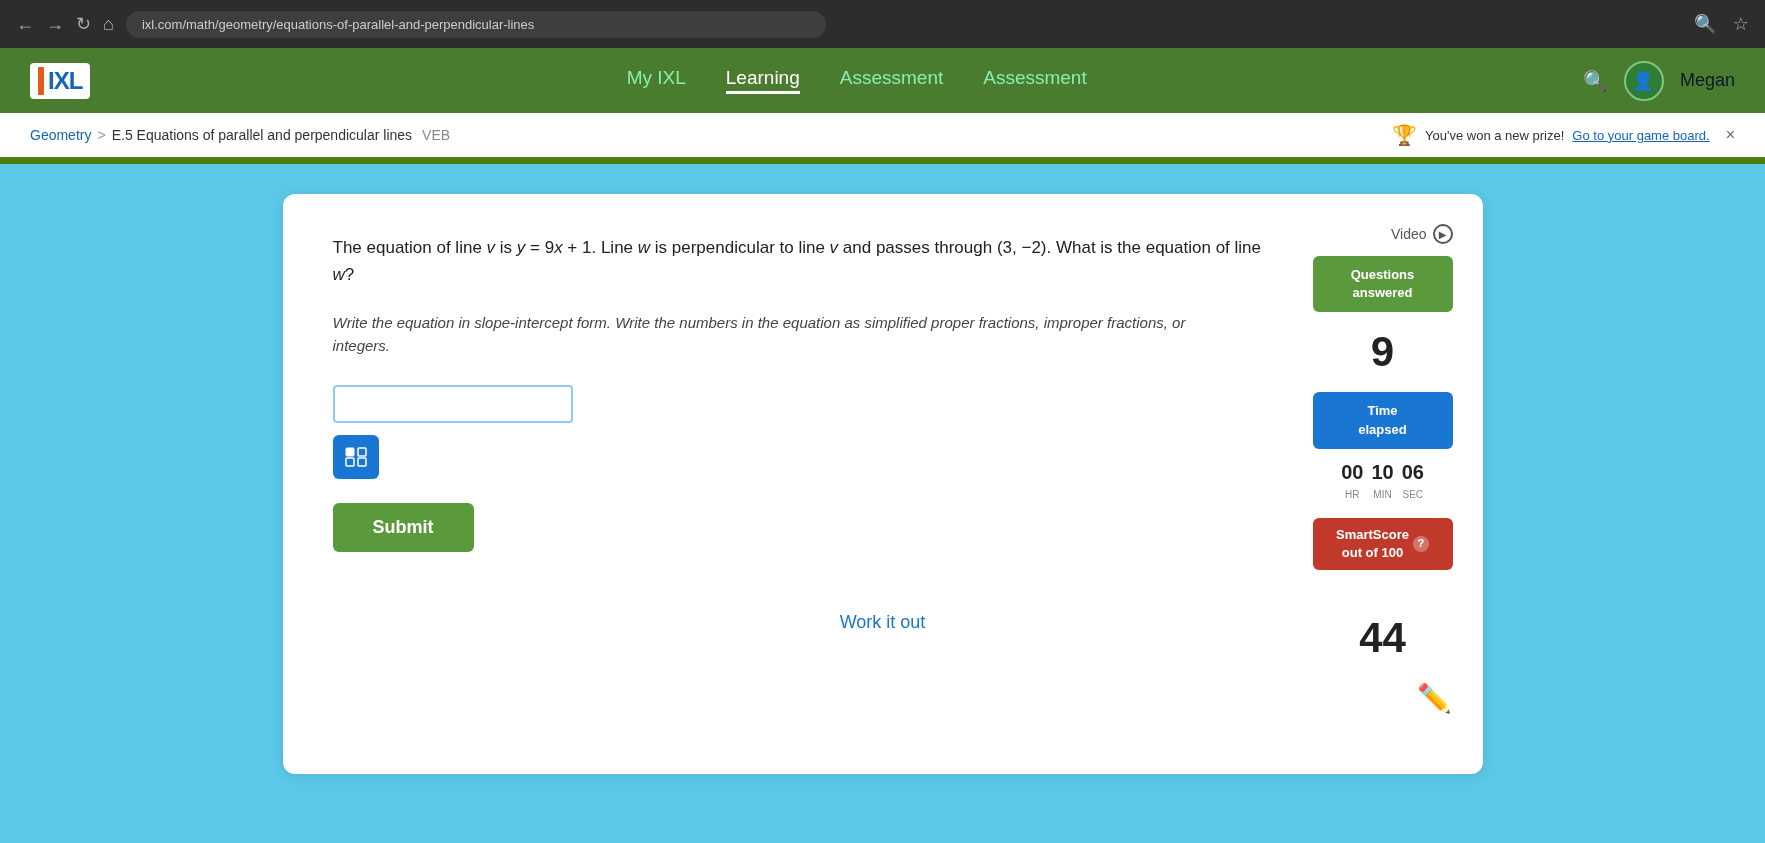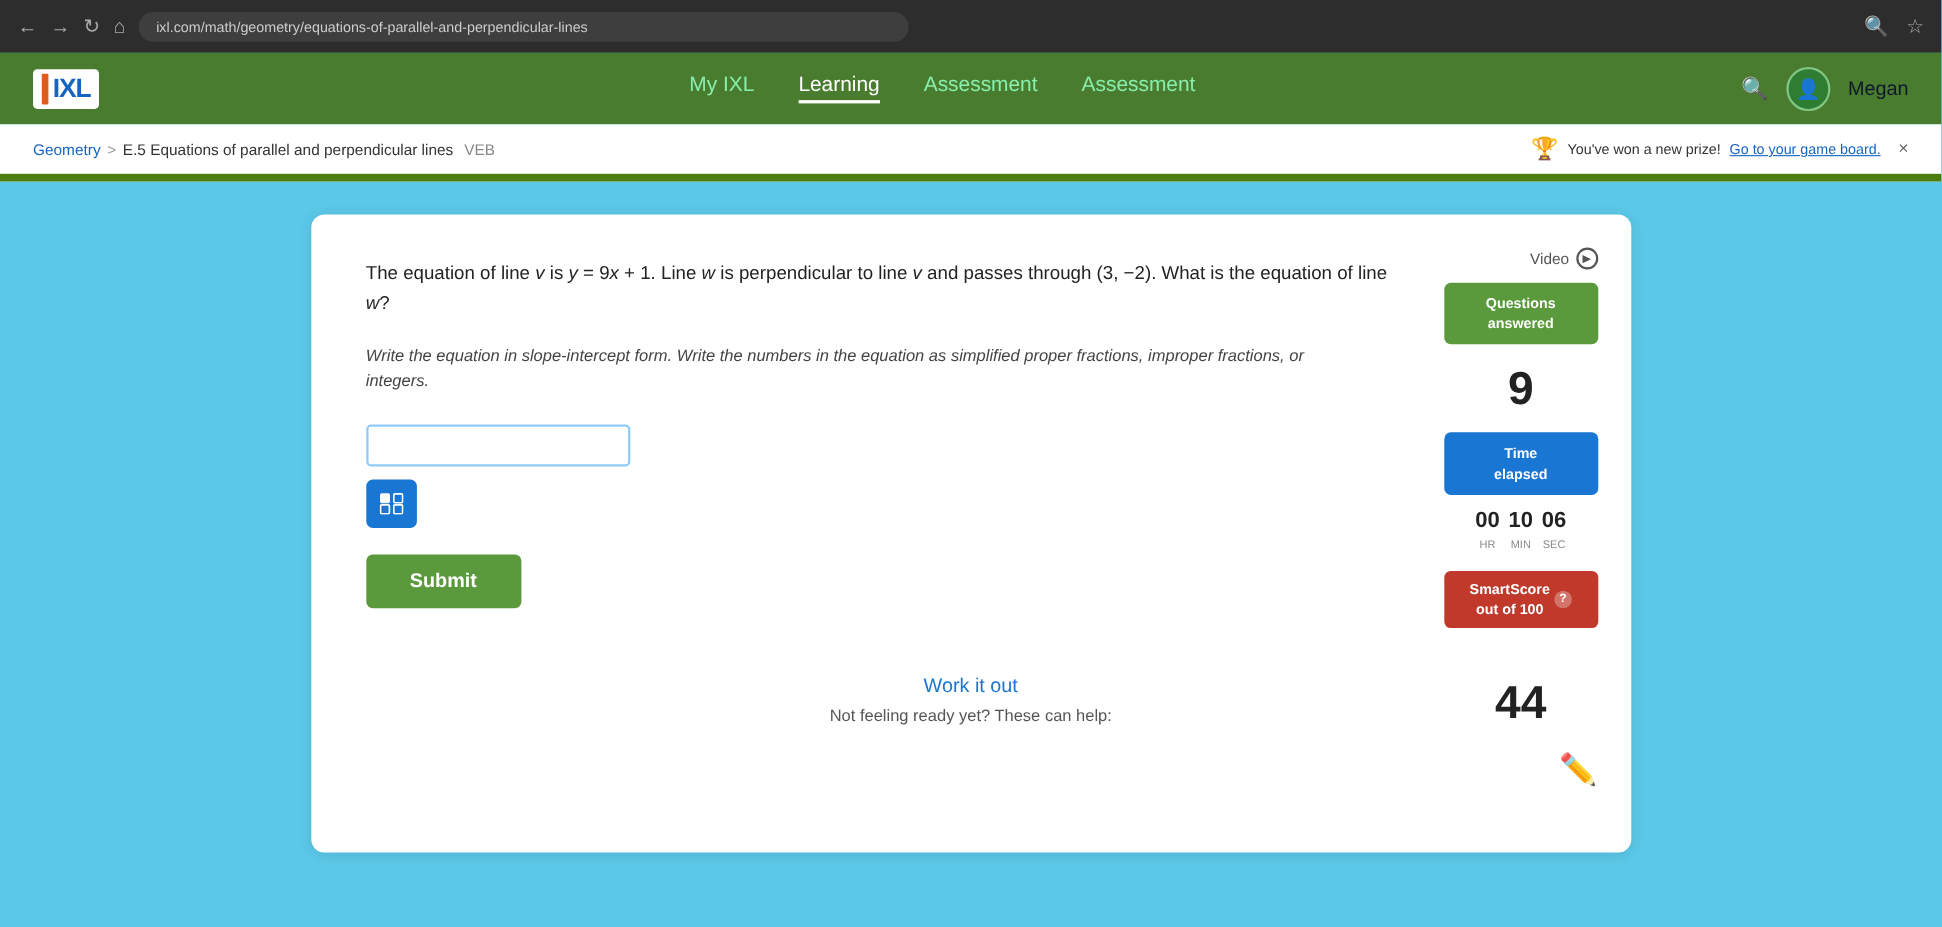--- a/index.html
+++ b/index.html
@@ -466,17 +466,16 @@
         <rect x="13" y="1" width="8" height="8" rx="1" fill="none" stroke="white" stroke-width="1.5"></rect>
         <rect x="1" y="11" width="8" height="8" rx="1" fill="none" stroke="white" stroke-width="1.5"></rect>
         <rect x="13" y="11" width="8" height="8" rx="1" fill="none" stroke="white" stroke-width="1.5"></rect>
       </svg>
     </button>
 
     <button class="submit-btn">Submit</button>
 
     <div class="work-it-out-section">
       <a class="work-it-out-link">Work it out</a>
-      <div class="help-text">Not feeling ready yet? These can help:</div>
     </div>
 
   </div>
 </div>
 
 </body></html>

